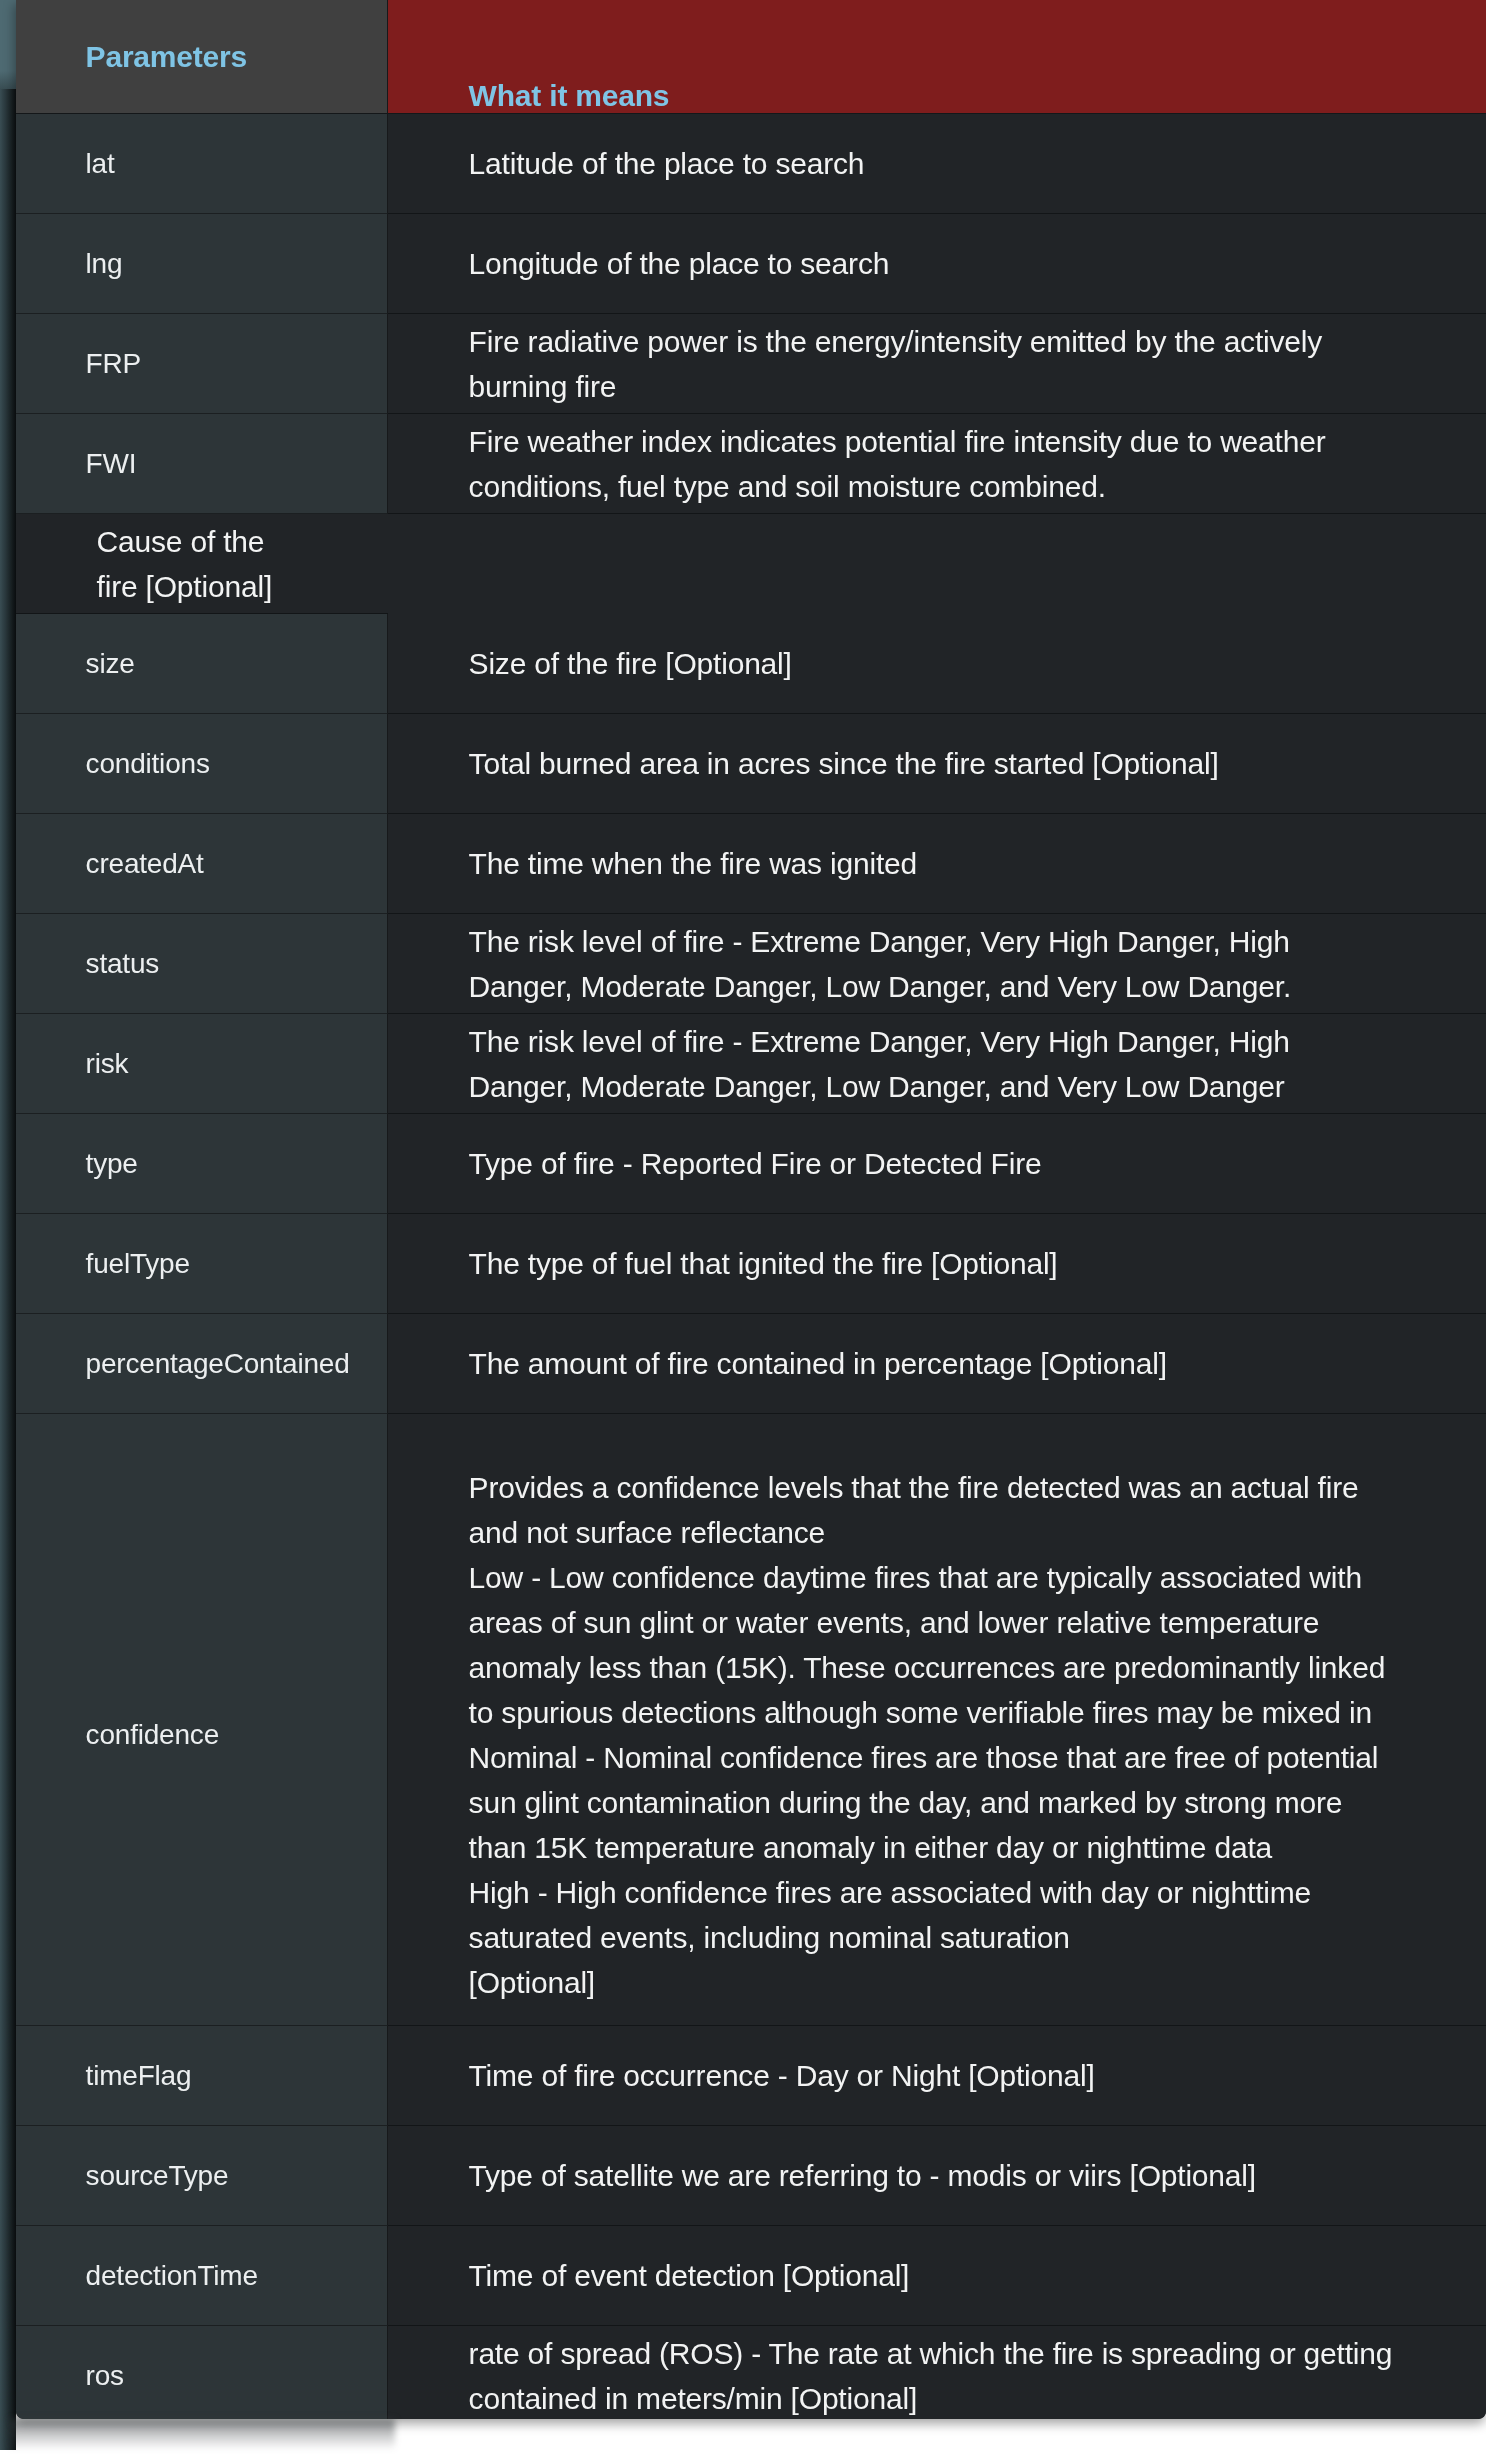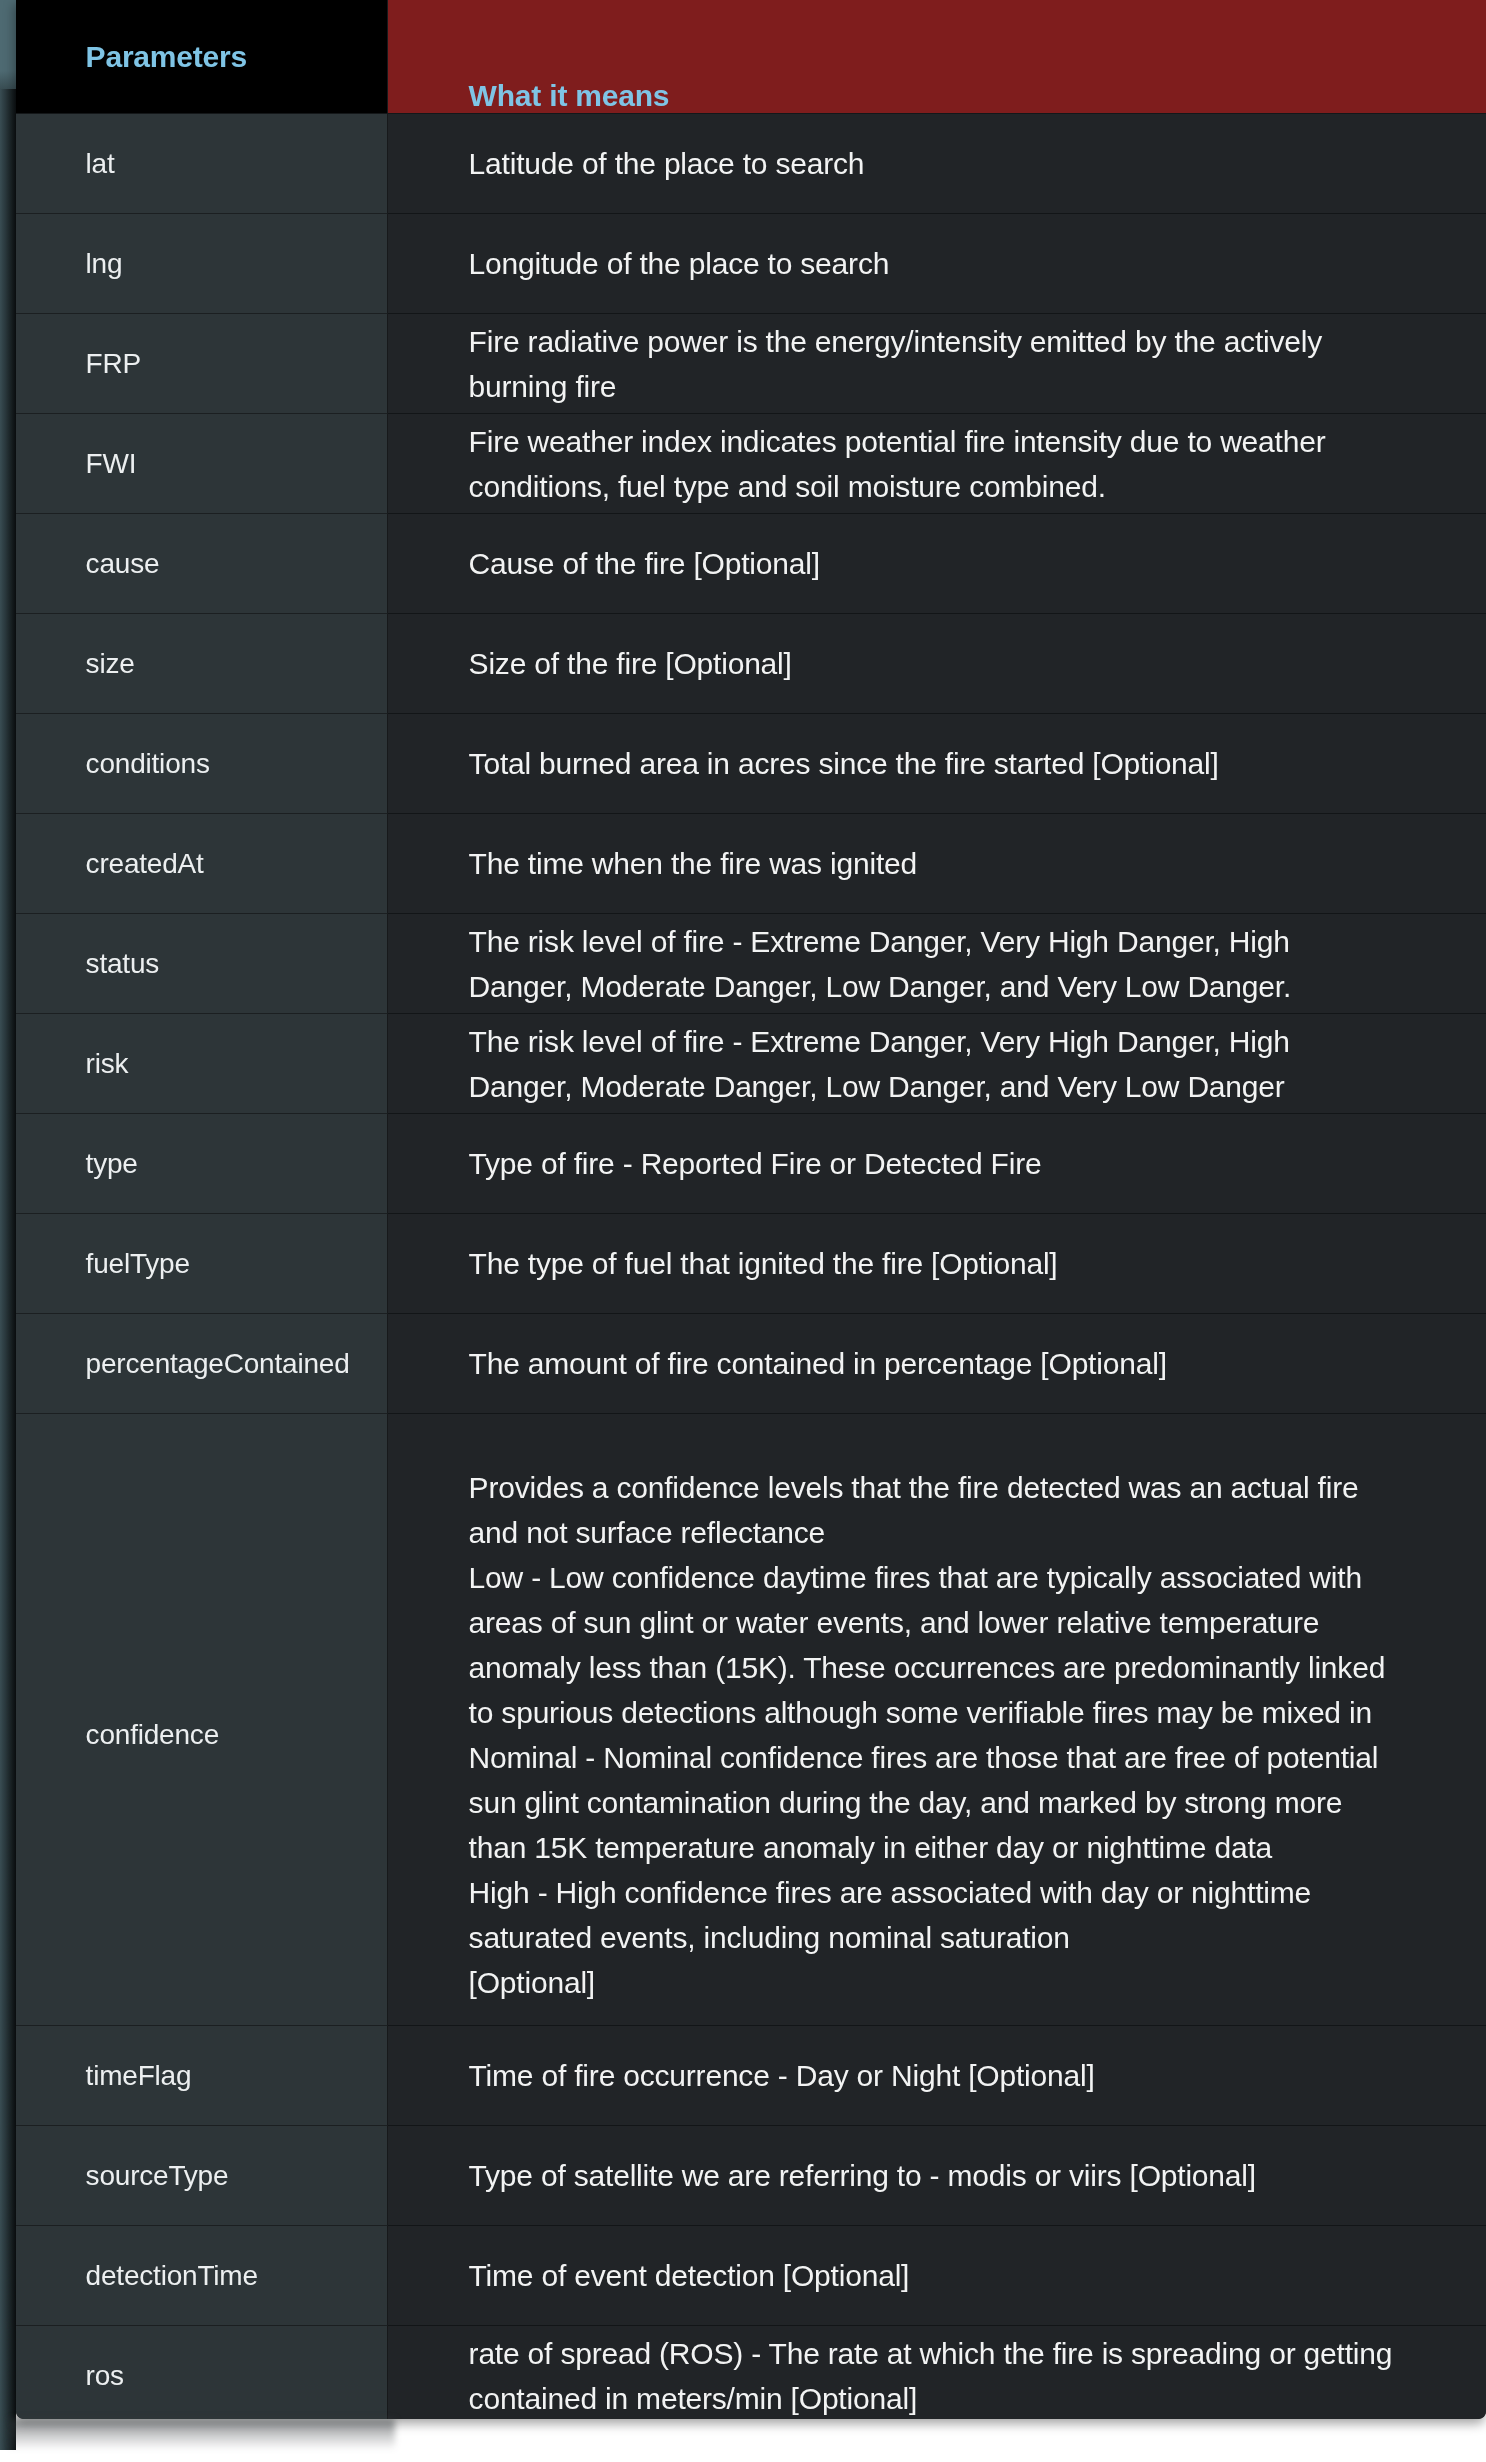--- a/index.html
+++ b/index.html
@@ -69,21 +69,21 @@
     padding-left: 70px;
     padding-right: 13.4px;
   }
   .cell.c2 {
     background: #212427;
     border-bottom: 1.5px solid #121517;
     padding-left: 81px;
     padding-right: 93px;
   }
   .row.header .cell.c1 {
-    background: #000000;
+    background: #404040;
     border-bottom: 1.5px solid #141719;
   }
   .row.header .cell.c2 {
     background: #7f1d1d;
     border-bottom: 1.5px solid #141719;
     align-items: flex-end;
   }
   .th-label {
     color: #7fc4e5;
     font-size: 30px;
@@ -162,23 +162,20 @@
         </div>
         <div class="row body">
           <div class="cell c1">
             <span class="param">FWI</span>
           </div>
           <div class="cell c2">
             <span class="desc">Fire weather index indicates potential fire intensity due to weather conditions, fuel type and soil moisture combined.</span>
           </div>
         </div>
         <div class="row body">
-          <div class="cell c1">
-            <span class="param">cause</span>
-          </div>
           <div class="cell c2">
             <span class="desc">Cause of the fire [Optional]</span>
           </div>
         </div>
         <div class="row body">
           <div class="cell c1">
             <span class="param">size</span>
           </div>
           <div class="cell c2">
             <span class="desc">Size of the fire [Optional]</span>

